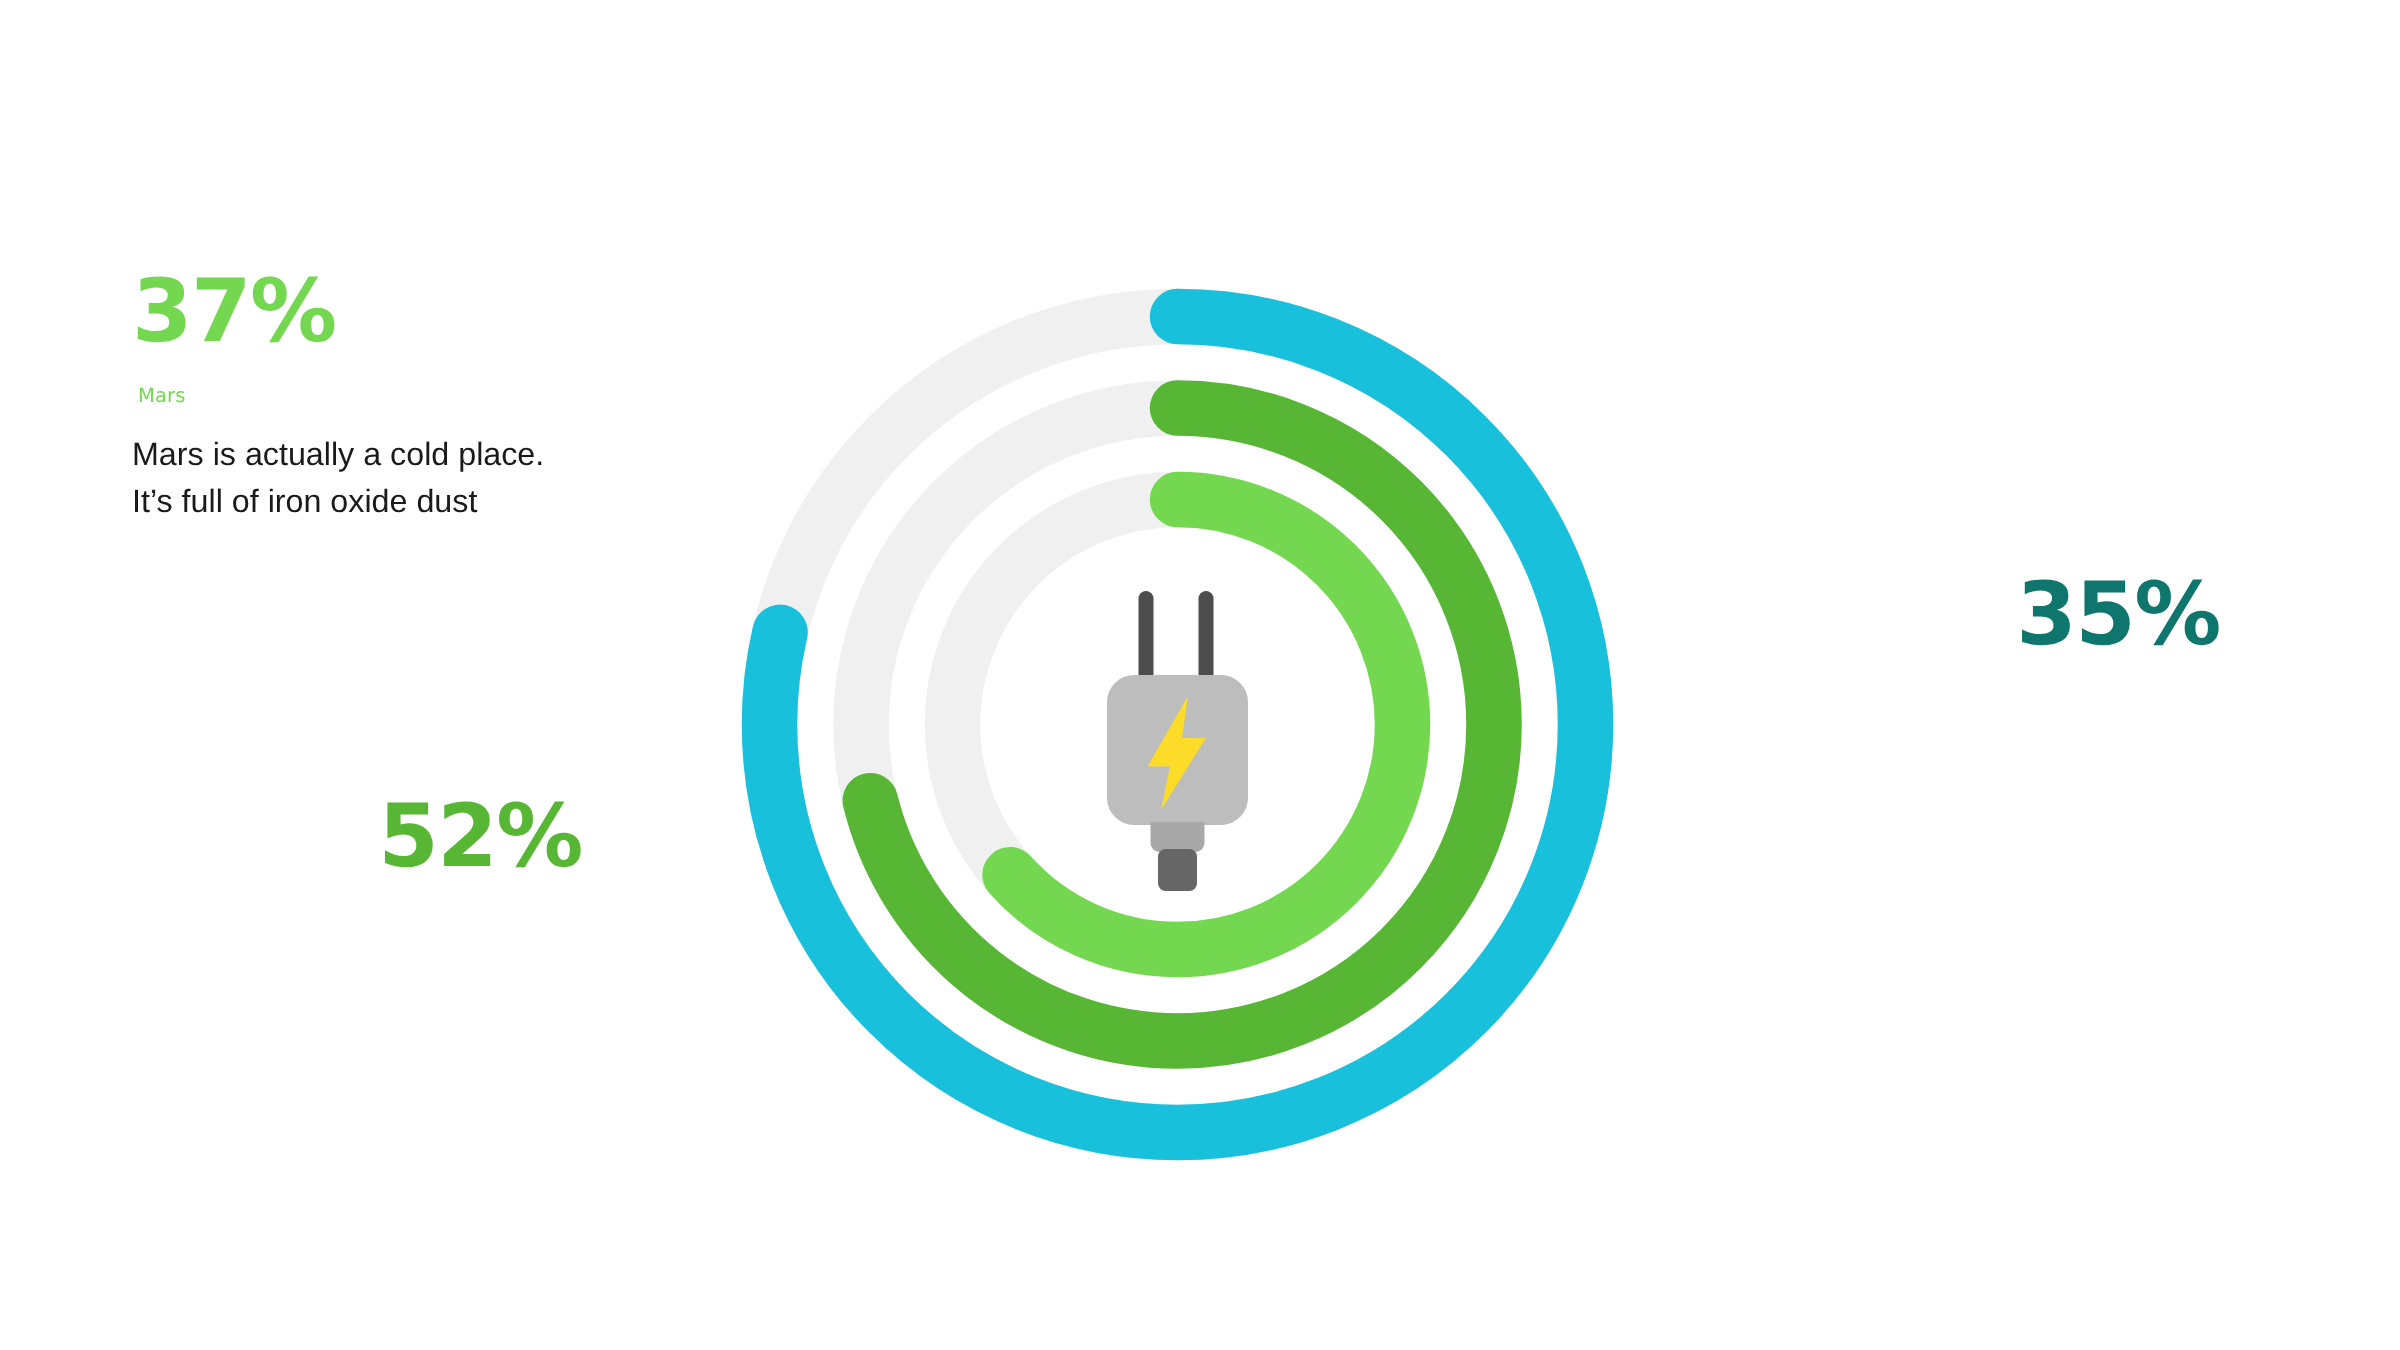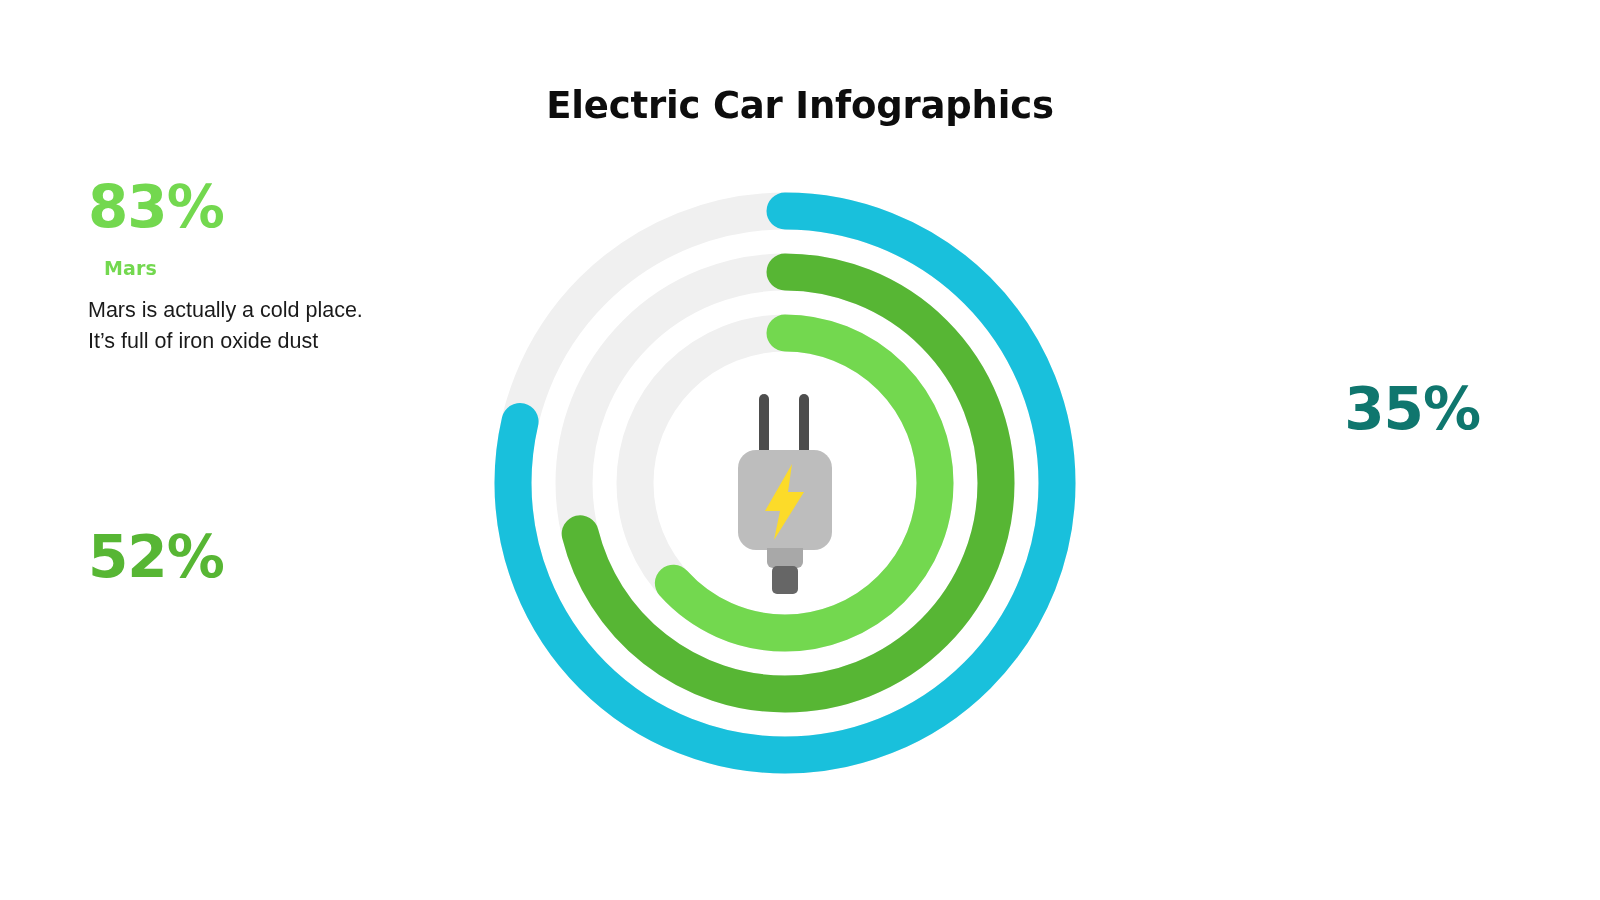--- a/index.html
+++ b/index.html
@@ -39,37 +39,37 @@
 
   
   .stat-block {
     position: absolute;
     width: 300px;
   }
   .stat-block.left  { left: 88px; text-align: left; }
   .stat-block.right { right: 120px; text-align: right; width: 320px; }
 
   .stat-block.b1 { top: 178px; }
-  .stat-block.b2 { top: 528px; }
+  .stat-block.b2 { top: 528px; text-align: right; }
   .stat-block.b3 { top: 380px; }
 
   .stat-percent {
     font-family: "DejaVu Sans", sans-serif;
     font-weight: bold;
     font-size: 58px;
     line-height: 1.02;
     letter-spacing: -1px;
     margin: 0;
   }
   .stat-name {
     font-family: "DejaVu Sans", sans-serif;
-    font-weight: bold;
-    font-size: 19px;
+    font-weight: normal;
+    font-size: 13px;
     line-height: 1.2;
-    margin: 20px 0 0 16px;
+    margin: 20px 0 0 4px;
     letter-spacing: 0.1px;
   }
   .stat-desc {
     font-family: "Liberation Sans", sans-serif;
     font-weight: normal;
     font-size: 21.5px;
     line-height: 1.44;
     color: #1a1a1a;
     margin: 15px 0 0 0;
   }
@@ -93,24 +93,23 @@
     width: 100px;
     height: 205px;
   }
   .plug svg { display: block; width: 100px; height: 205px; }
 </style>
 </head>
 <body>
 
 <div class="slide">
 
-  <div class="title">Electric Car Infographics</div>
 
   <div class="stat-block left b1">
-    <div class="stat-percent" style="color:#73d84f">83%</div>
+    <div class="stat-percent" style="color:#73d84f">37%</div>
     <div class="stat-name" style="color:#73d84f">Mars</div>
     <div class="stat-desc">Mars is actually a cold place. It’s full of iron oxide dust</div>
   </div>
 
   <div class="stat-block left b2">
     <div class="stat-percent" style="color:#57b634">52%</div>
   </div>
 
   <div class="stat-block right b3">
     <div class="stat-percent" style="color:#0f766e">35%</div>

